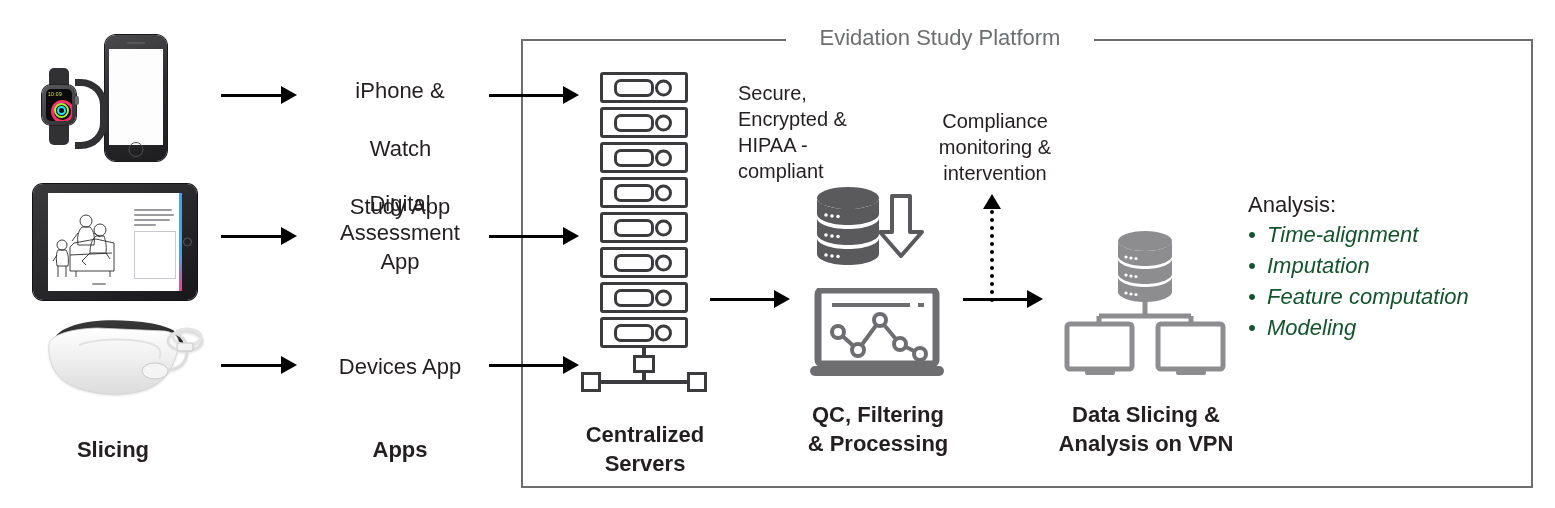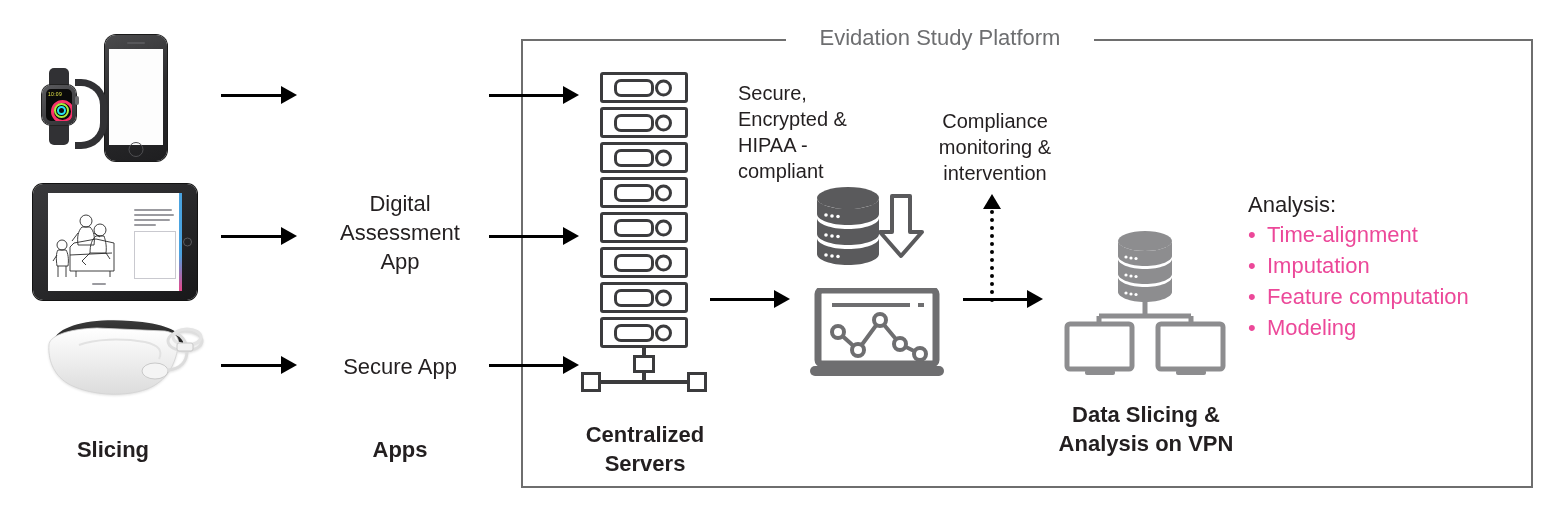--- a/index.html
+++ b/index.html
@@ -133,22 +133,22 @@
     width:11px;height:11px;border-radius:50%;border:3.2px solid #3b3b3d;
   }
   .net-line{position:absolute;background:#3b3b3d;}
   .net-box{
     position:absolute;box-sizing:border-box;
     border:3.5px solid #3b3b3d;background:#fff;
   }
 
   ul.bullets{margin:0;padding:0;list-style:none;}
   ul.bullets li{
-    font-size:22px;line-height:31px;color:#ec4899;
-    padding-left:19px;position:relative;white-space:nowrap;
+    font-size:22px;line-height:31px;color:#14532d;
+    padding-left:19px;position:relative;white-space:nowrap;font-style:italic;
   }
   ul.bullets li:before{
     content:"•";position:absolute;left:0;top:0;
   }
 </style>
 </head>
 <body>
 
 <div id="stage">
 
@@ -262,26 +262,34 @@
   </div>
   <div class="abs" style="left:221px;top:227px;width:78px;height:19px;">
     <div class="abs arrow-shaft" style="left:0;top:8px;width:62px;"></div>
     <div class="abs arrow-head" style="left:60px;top:0px;"></div>
   </div>
   <div class="abs" style="left:221px;top:356px;width:78px;height:19px;">
     <div class="abs arrow-shaft" style="left:0;top:8px;width:62px;"></div>
     <div class="abs arrow-head" style="left:60px;top:0px;"></div>
   </div>
 
+  <div class="abs txt c" style="left:320px;top:47px;width:160px;">
+    <div>iPhone &amp;</div>
+    <div style="display:flex;justify-content:center;align-items:baseline;gap:1px;">
+      <span style="font-size:21px;"></span>
+      <span>Watch</span>
+    </div>
+    <div>Study App</div>
+  </div>
 
   <div class="abs txt c" style="left:318px;top:189px;width:164px;">Digital
 Assessment
 App</div>
 
-  <div class="abs txt c" style="left:320px;top:352px;width:160px;">Secure App</div>
+  <div class="abs txt c" style="left:320px;top:352px;width:160px;">Devices App</div>
 
   <div class="abs txt bold c" style="left:330px;top:435px;width:140px;">Apps</div>
 
   <div class="abs" style="left:489px;top:86px;width:90px;height:19px;">
     <div class="abs arrow-shaft" style="left:0;top:8px;width:78px;"></div>
     <div class="abs arrow-head" style="left:74px;top:0px;"></div>
   </div>
   <div class="abs" style="left:489px;top:227px;width:90px;height:19px;">
     <div class="abs arrow-shaft" style="left:0;top:8px;width:78px;"></div>
     <div class="abs arrow-head" style="left:74px;top:0px;"></div>
@@ -381,20 +389,22 @@
       <polyline points="28,44 48,62 70,32 90,56 110,66" fill="none" stroke="#6e6e70" stroke-width="4"></polyline>
       <circle cx="28" cy="44" r="6" fill="#fff" stroke="#6e6e70" stroke-width="4"></circle>
       <circle cx="48" cy="62" r="6" fill="#fff" stroke="#6e6e70" stroke-width="4"></circle>
       <circle cx="70" cy="32" r="6" fill="#fff" stroke="#6e6e70" stroke-width="4"></circle>
       <circle cx="90" cy="56" r="6" fill="#fff" stroke="#6e6e70" stroke-width="4"></circle>
       <circle cx="110" cy="66" r="6" fill="#fff" stroke="#6e6e70" stroke-width="4"></circle>
       <rect x="0" y="78" width="134" height="10" rx="5" fill="#6e6e70"></rect>
     </svg>
   </div>
 
+  <div class="abs txt bold c" style="left:795px;top:400px;width:166px;">QC, Filtering
+&amp; Processing</div>
 
   <div class="abs txt small c" style="left:922px;top:108px;width:146px;">Compliance
 monitoring &amp;
 intervention</div>
 
   <div class="abs" style="left:983px;top:194px;width:20px;height:108px;">
     <div class="abs arrow-head-up" style="left:0px;top:0px;"></div>
     <div class="abs dotted-shaft" style="left:7px;top:16px;height:92px;"></div>
   </div>
 

